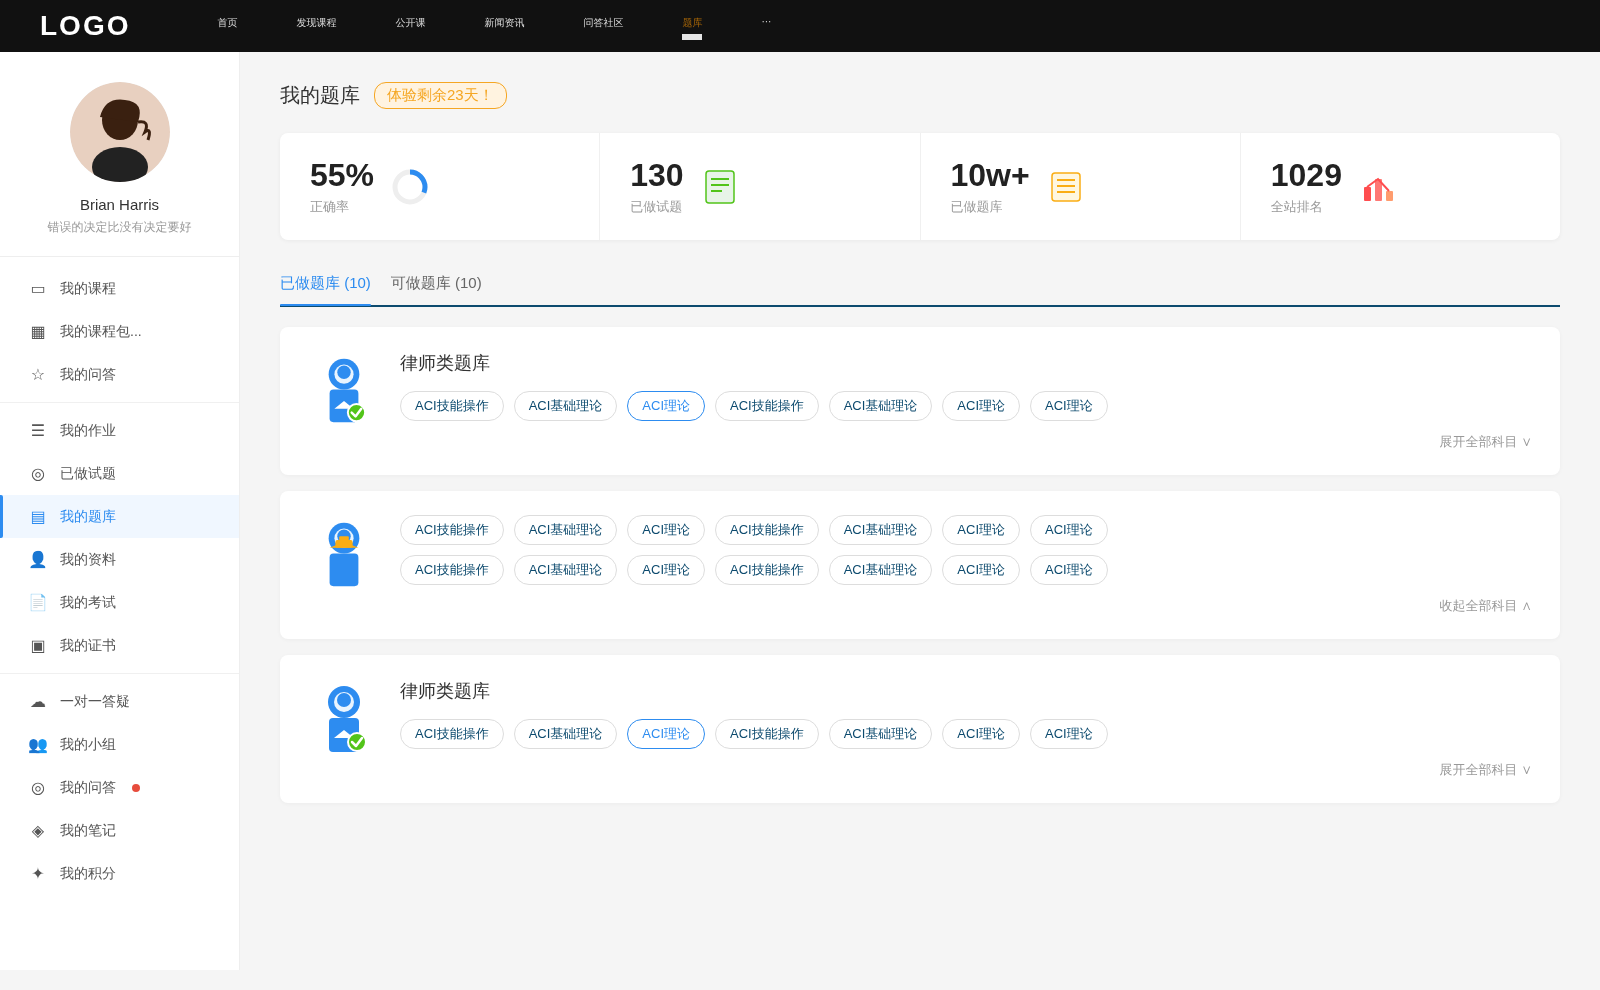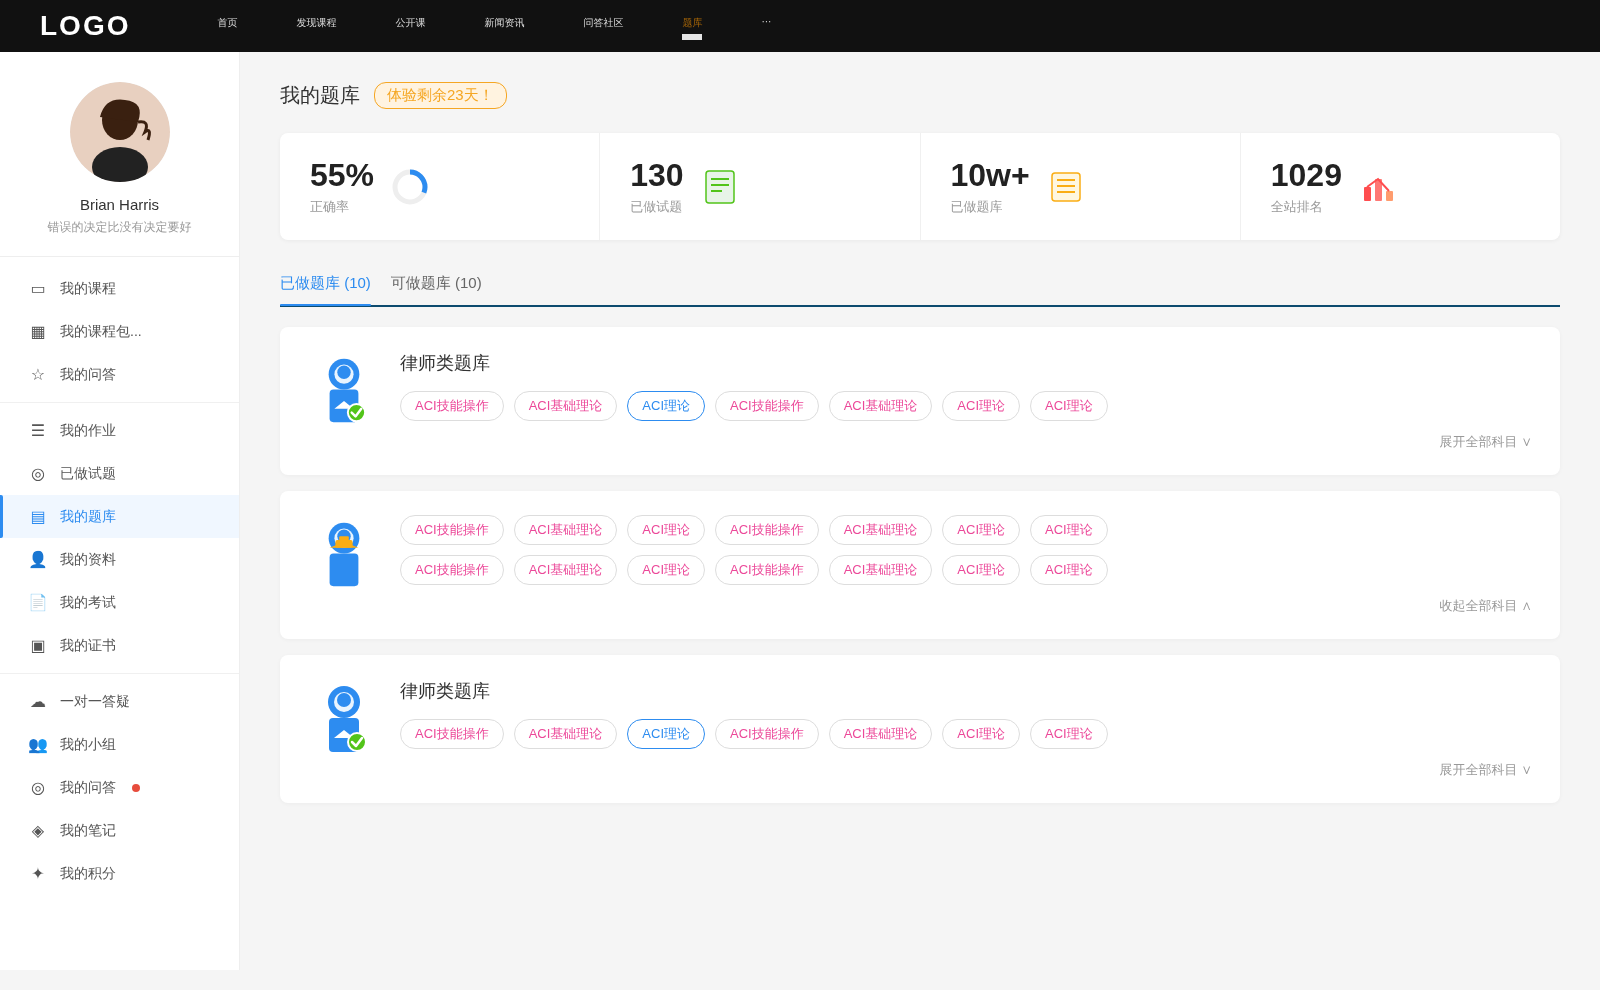--- a/index.html
+++ b/index.html
@@ -57,21 +57,21 @@
     .tab.active { color: #2d8cf0; font-weight: 500; }
     .tab.active::after { content: ''; position: absolute; bottom: -1px; left: 0; right: 0; height: 2px; background: #2d8cf0; border-radius: 1px; }
 
     
     .qbank-card { background: #fff; border-radius: 8px; margin-bottom: 16px; padding: 24px 28px; box-shadow: 0 1px 4px rgba(0,0,0,0.04); }
     .qbank-header { display: flex; align-items: flex-start; gap: 20px; }
     .qbank-icon { width: 72px; height: 80px; display: flex; align-items: center; justify-content: center; flex-shrink: 0; }
     .qbank-content { flex: 1; }
     .qbank-title { font-size: 18px; font-weight: 500; color: #333; margin-bottom: 16px; }
     .qbank-tags { display: flex; flex-wrap: wrap; gap: 10px; align-items: center; }
-    .tag { padding: 5px 14px; border-radius: 16px; font-size: 13px; border: 1px solid #ddd; color: #ec4899; cursor: pointer; background: #fff; }
+    .tag { padding: 5px 14px; border-radius: 16px; font-size: 13px; border: 1px solid #ddd; color: #0c4a6e; cursor: pointer; background: #fff; }
     .tag.active { border-color: #2d8cf0; color: #2d8cf0; background: #fff; }
     .qbank-expand { text-align: right; margin-top: 12px; font-size: 13px; color: #999; cursor: pointer; }
 
     
     .lawyer-icon-svg { width: 72px; height: 72px; }
     .engineer-icon-svg { width: 72px; height: 72px; }
 
     
     .menu-divider { height: 1px; background: #f0f0f0; margin: 6px 0; }
   </style>

